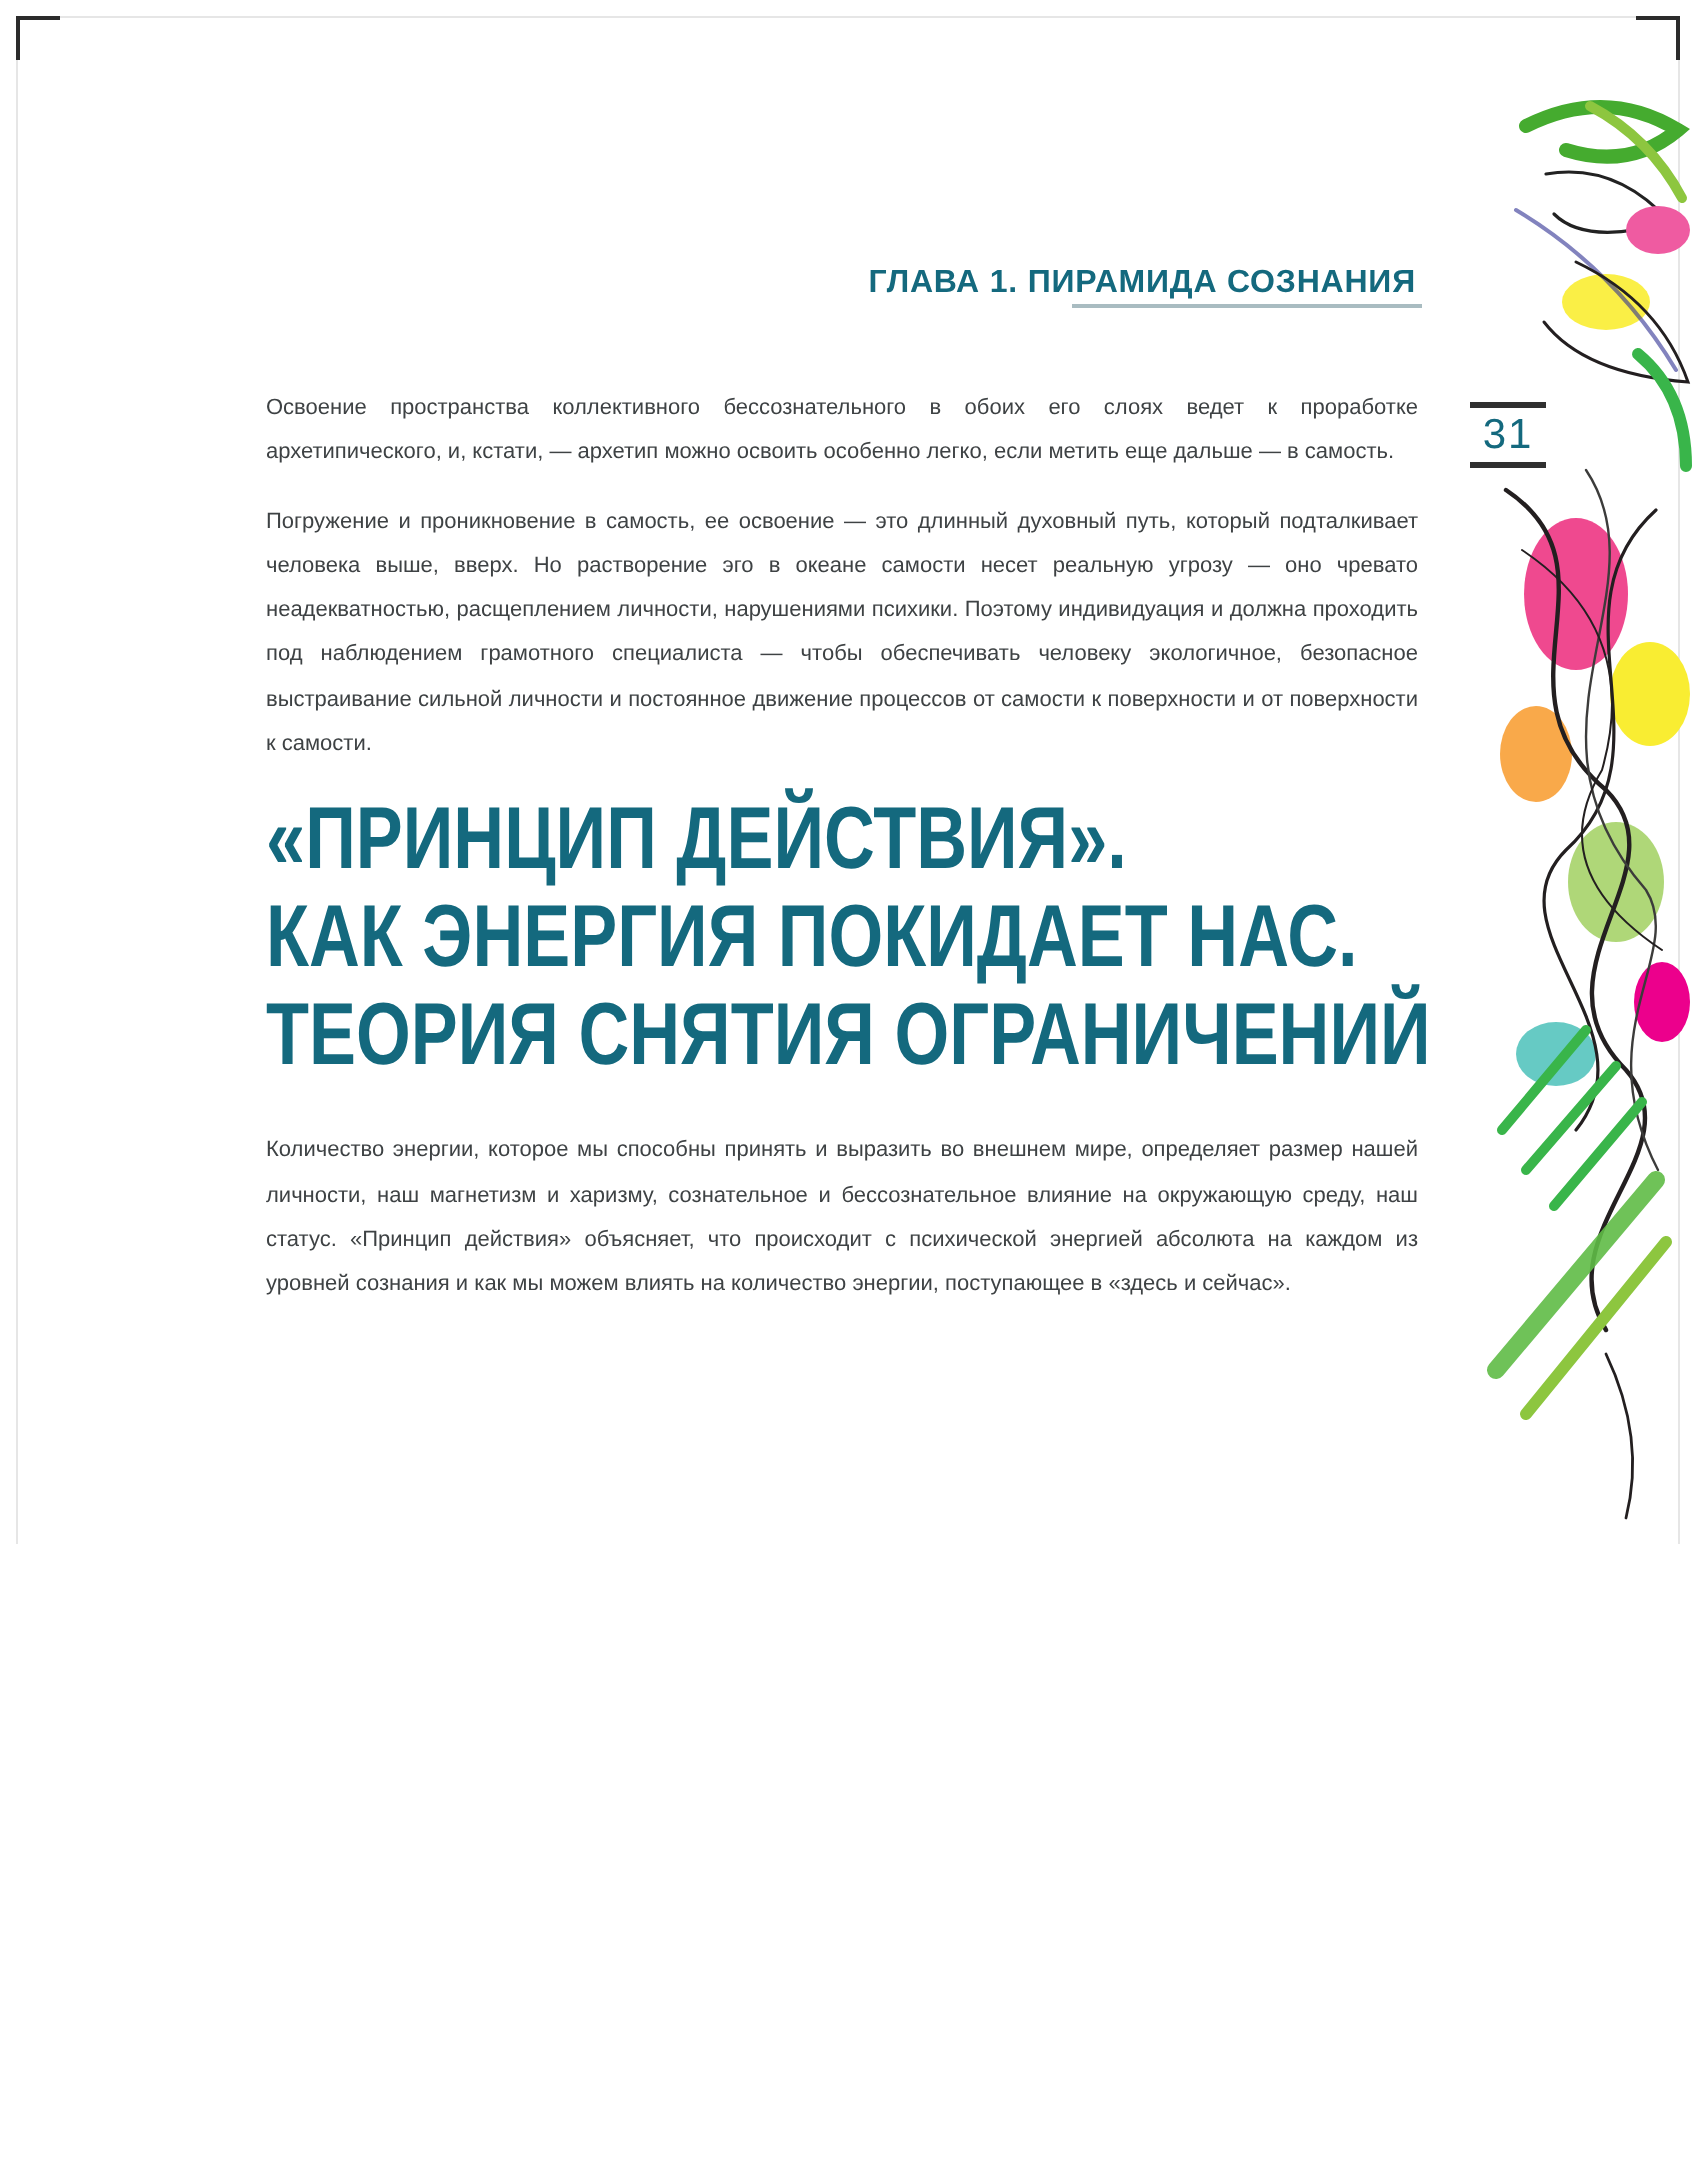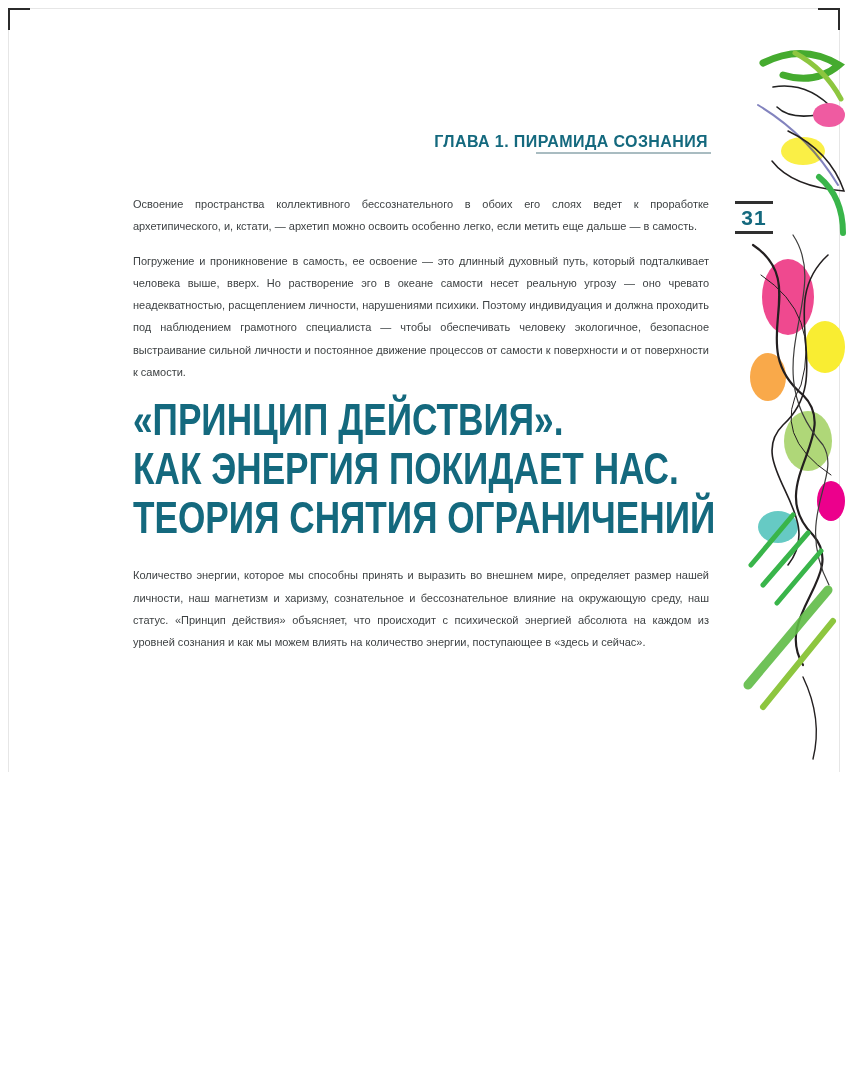--- a/index.html
+++ b/index.html
@@ -29,21 +29,21 @@
   .header-rule {
     position:absolute; top:152px; left:536px; width:175px; height:2px;
     background:#a9bcc1;
   }
 
   .page-number {
     position:absolute; left:735px; top:201px; width:38px; text-align:center;
     border-top:3px solid #303030; border-bottom:3px solid #303030;
     padding:2px 0 1px;
   }
-  .page-number span { font-size:21px; font-weight:bold; color:#14697e; letter-spacing:1px; }
+  .page-number span { font-size:21px; font-weight:normal; color:#14697e; letter-spacing:1px; }
 
   .content { position:absolute; left:133px; top:193px; width:576px; }
   .body-par {
     font-size:11px; line-height:22.3px; color:#3e4244;
     text-align:justify; margin-bottom:12px;
   }
   .section-heading { margin:10px 0 22px; color:#14697e; }
   .hline {
     display:block; font-size:44px; line-height:49px; font-weight:bold;
     white-space:nowrap; transform:scaleX(0.8); transform-origin:0 50%;

